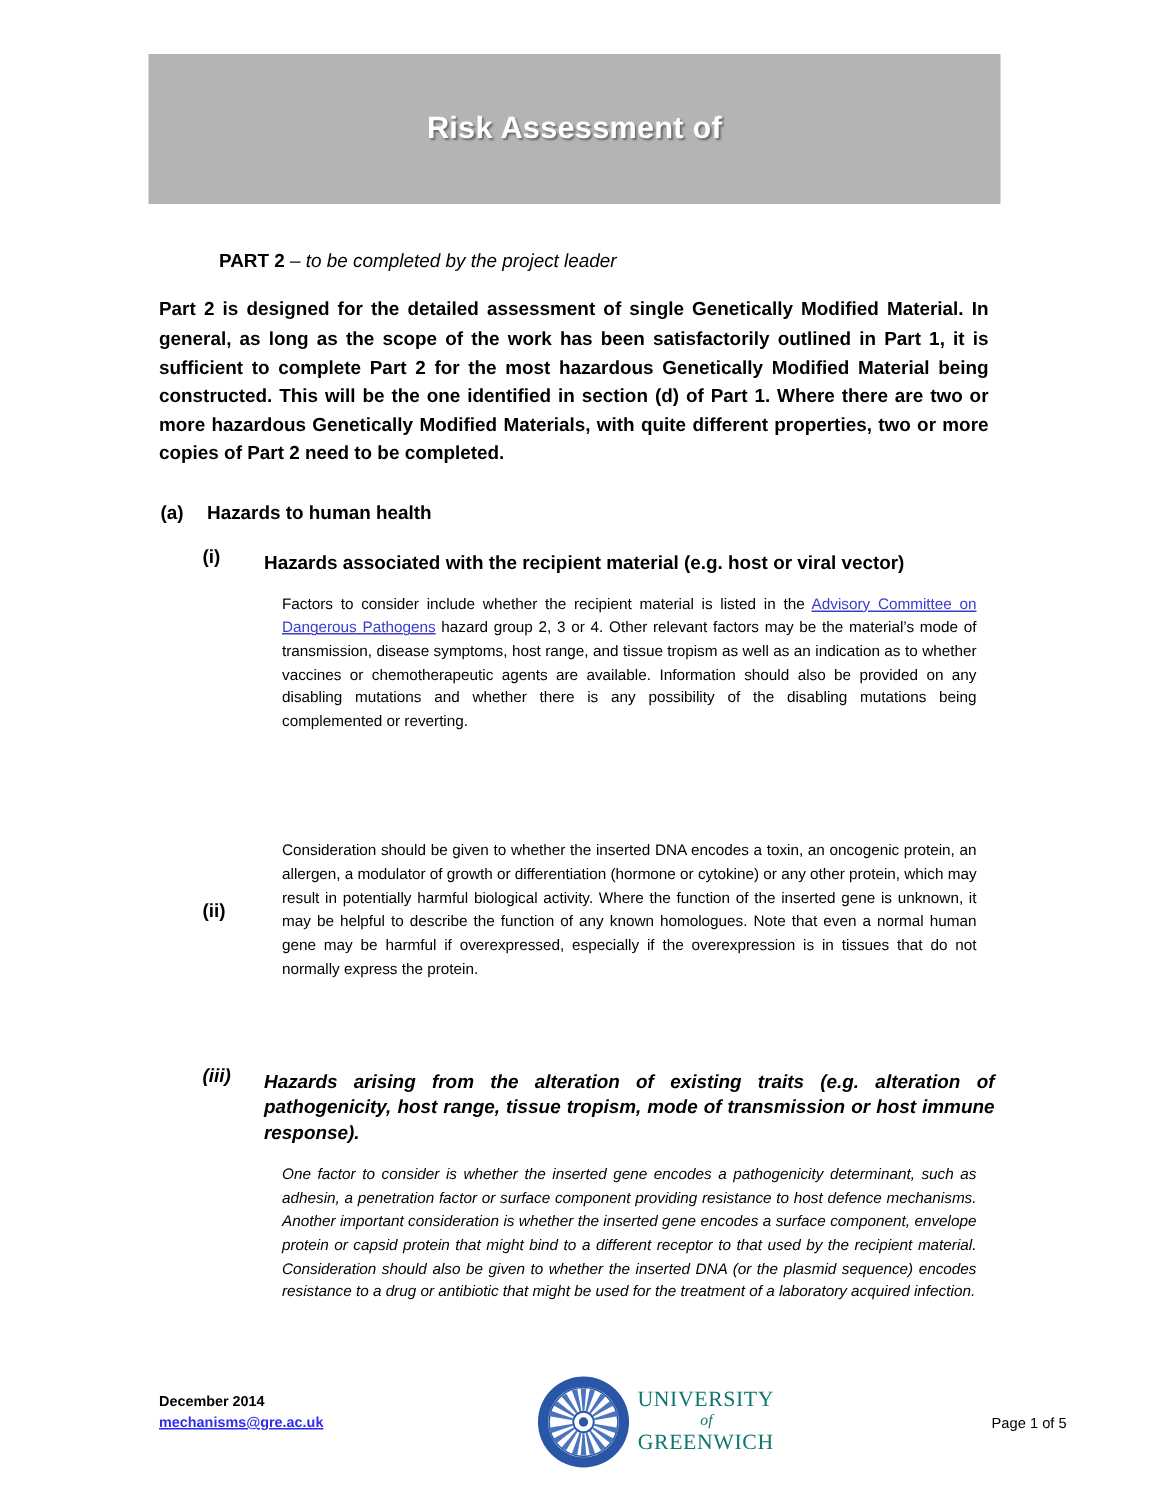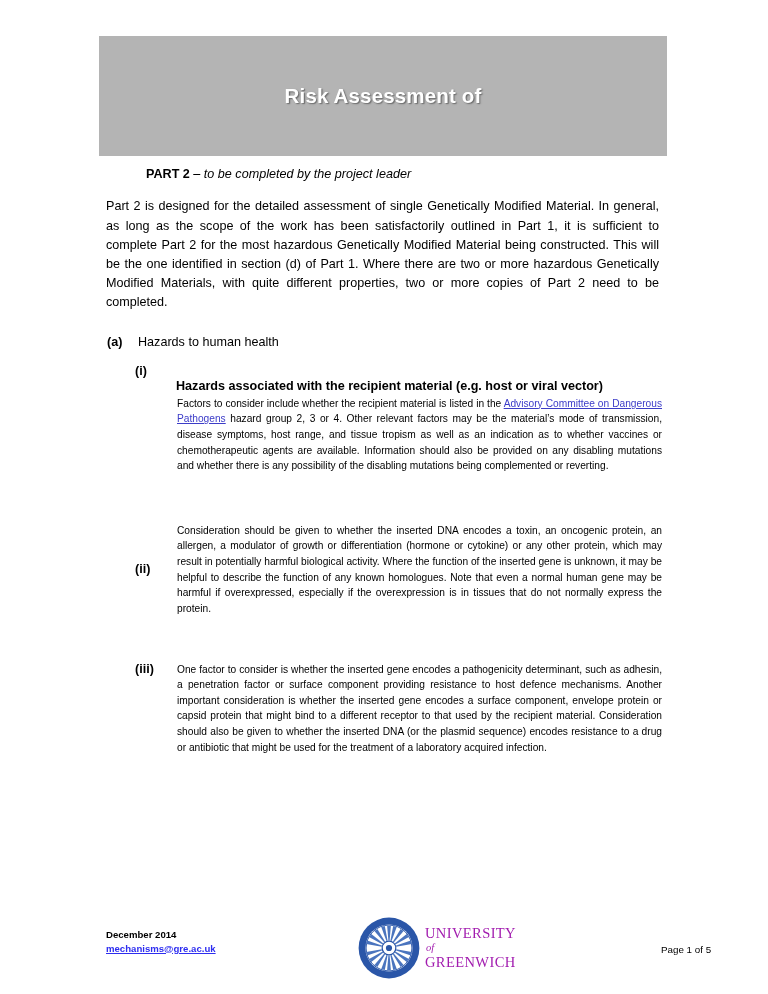--- a/index.html
+++ b/index.html
@@ -21,21 +21,21 @@
     inset: 0;
     background: #ffffff;
   }
 
   
   .header-banner {
     position: absolute;
     left: 99px;
     top: 36px;
     width: 568px;
-    height: 120px;
+    height: 100px;
     background: #b4b4b4;
     display: flex;
     align-items: center;
     justify-content: center;
   }
   .header-title {
     text-align: center;
     color: #ffffff;
     font-size: 20.5px;
     font-weight: bold;
@@ -62,41 +62,42 @@
     margin: 0 0 15px 0;
   }
   .part-label .bold { font-weight: bold; padding-left: 40px; }
   .part-label .ital { font-style: italic; }
 
   .intro-para {
     font-size: 12.6px;
     line-height: 1.52;
     text-align: justify;
     margin: 0 4px 22px 0;
+    font-weight: bold;
   }
 
   
   .section-a {
     position: relative;
     margin-top: 0;
   }
   .sec-row {
     display: flex;
     align-items: flex-start;
   }
   .sec-marker {
     flex: 0 0 auto;
     font-size: 12.6px;
     font-weight: bold;
     line-height: 1.32;
   }
   .sec-marker.a-marker { width: 31px; margin-left: 1px; }
   .sec-title {
     font-size: 12.6px;
-    font-weight: normal;
+    font-weight: bold;
     line-height: 1.32;
   }
 
   
   .sub-item {
     display: flex;
     align-items: flex-start;
     margin-left: 29px;
     margin-top: 12px;
   }
@@ -109,27 +110,27 @@
   }
   .sub-body {
     flex: 1 1 auto;
     width: 487px;
   }
   .sub-heading {
     font-size: 12.6px;
     font-weight: bold;
     line-height: 1.35;
     text-align: justify;
-    margin: 15px 0 1px 0;
+    margin: 4px 0 1px 0;
   }
   .sub-text {
     font-size: 10.2px;
     line-height: 1.53;
     text-align: justify;
-    margin: 1px;
+    margin: 12px;
   }
   .sub-text a,
   .link {
     color: #3c3cc8;
     text-decoration: underline;
   }
 
   .gap-ii { height: 47px; }
   .gap-iii { height: 43px; }
 
@@ -164,22 +165,23 @@
     align-items: center;
   }
   .seal {
     width: 62px;
     height: 62px;
     flex: 0 0 auto;
   }
   .uni-text {
     margin-left: 5px;
     font-family: "Liberation Serif", serif;
-    color: #a21caf;
+    color: #0f766e;
     line-height: 1.0;
+    text-align: center;
   }
   .uni-text .u-line1,
   .uni-text .u-line3 {
     display: block;
     font-size: 14.5px;
     letter-spacing: 0.4px;
   }
   .uni-text .u-line2 {
     display: block;
     font-size: 10.5px;
@@ -232,23 +234,24 @@
 
       <div class="sub-item" style="margin-top:0;align-items:center;">
         <span class="sub-marker">(ii)</span>
         <div class="sub-body">
           <p class="sub-text">Consideration should be given to whether the inserted DNA encodes a toxin, an oncogenic protein, an allergen, a modulator of growth or differentiation (hormone or cytokine) or any other protein, which may result in potentially harmful biological activity.  Where the function of the inserted gene is unknown, it may be helpful to describe the function of any known homologues.  Note that even a normal human gene may be harmful if overexpressed, especially if the overexpression is in tissues that do not normally express the protein.</p>
         </div>
       </div>
 
       <div class="gap-iii"></div>
 
-      <div class="sub-item" style="margin-top:0;">
+      <div class="sub-item" style="margin-top:0;font-style:italic;">
         <span class="sub-marker">(iii)</span>
         <div class="sub-body">
+          <p class="sub-heading">Hazards arising from the alteration of existing traits (e.g. alteration of pathogenicity, host range, tissue tropism, mode of transmission or host immune response).</p>
           <p class="sub-text">One factor to consider is whether the inserted gene encodes a pathogenicity determinant, such as adhesin, a penetration factor or surface component providing resistance to host defence mechanisms.  Another important consideration is whether the inserted gene encodes a surface component, envelope protein or capsid protein that might bind to a different receptor to that used by the recipient material.  Consideration should also be given to whether the inserted DNA (or the plasmid sequence) encodes resistance to a drug or antibiotic that might be used for the treatment of a laboratory acquired infection.</p>
         </div>
       </div>
 
     </div>
   </div>
 
   <div class="footer">
 
     <div class="footer-left">

